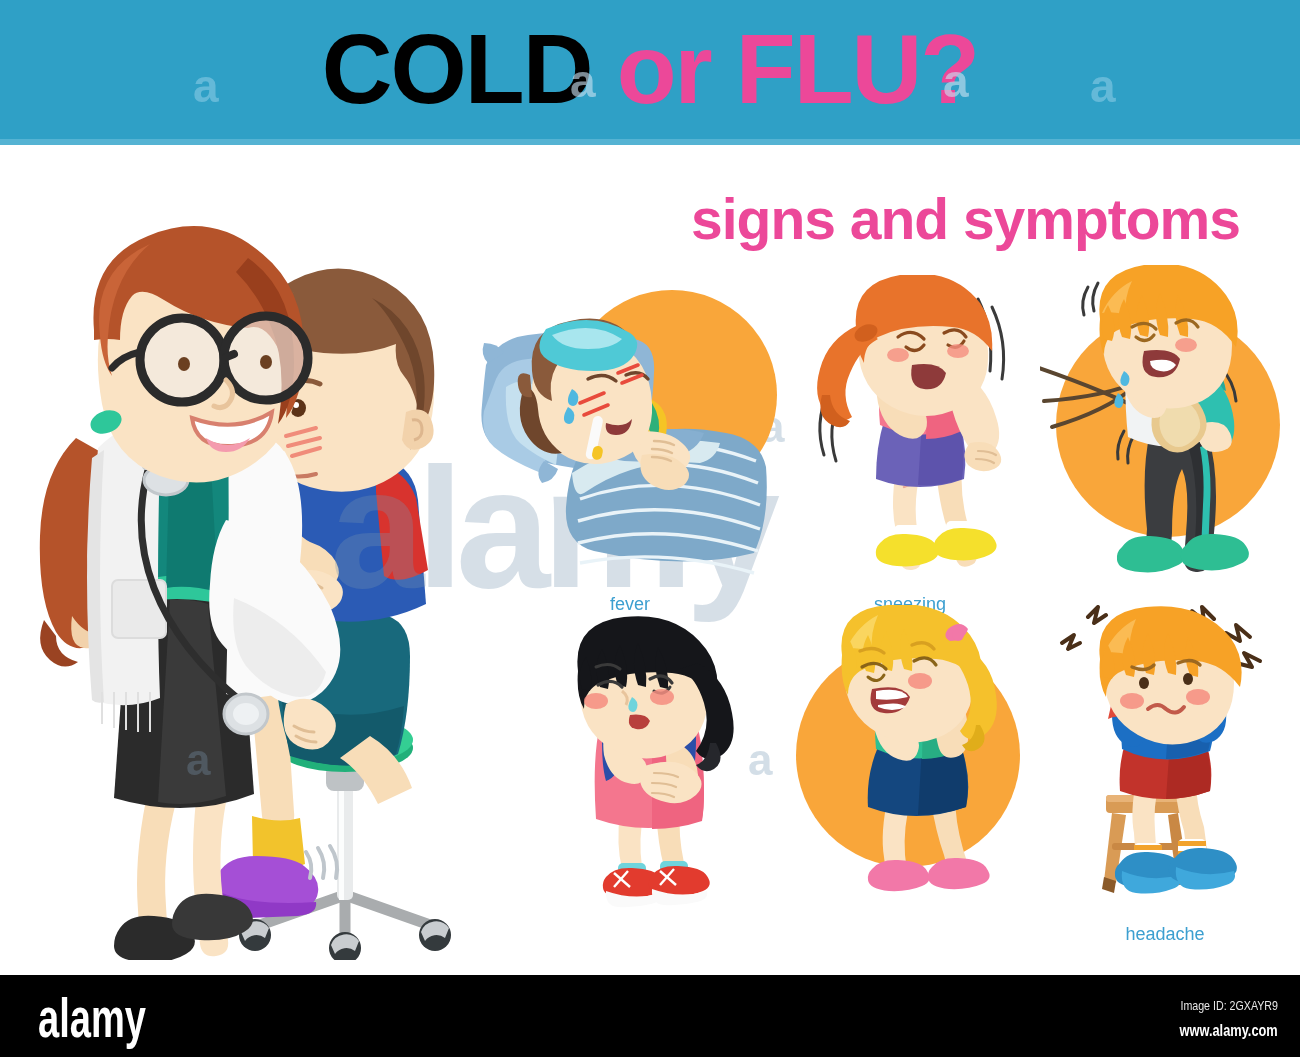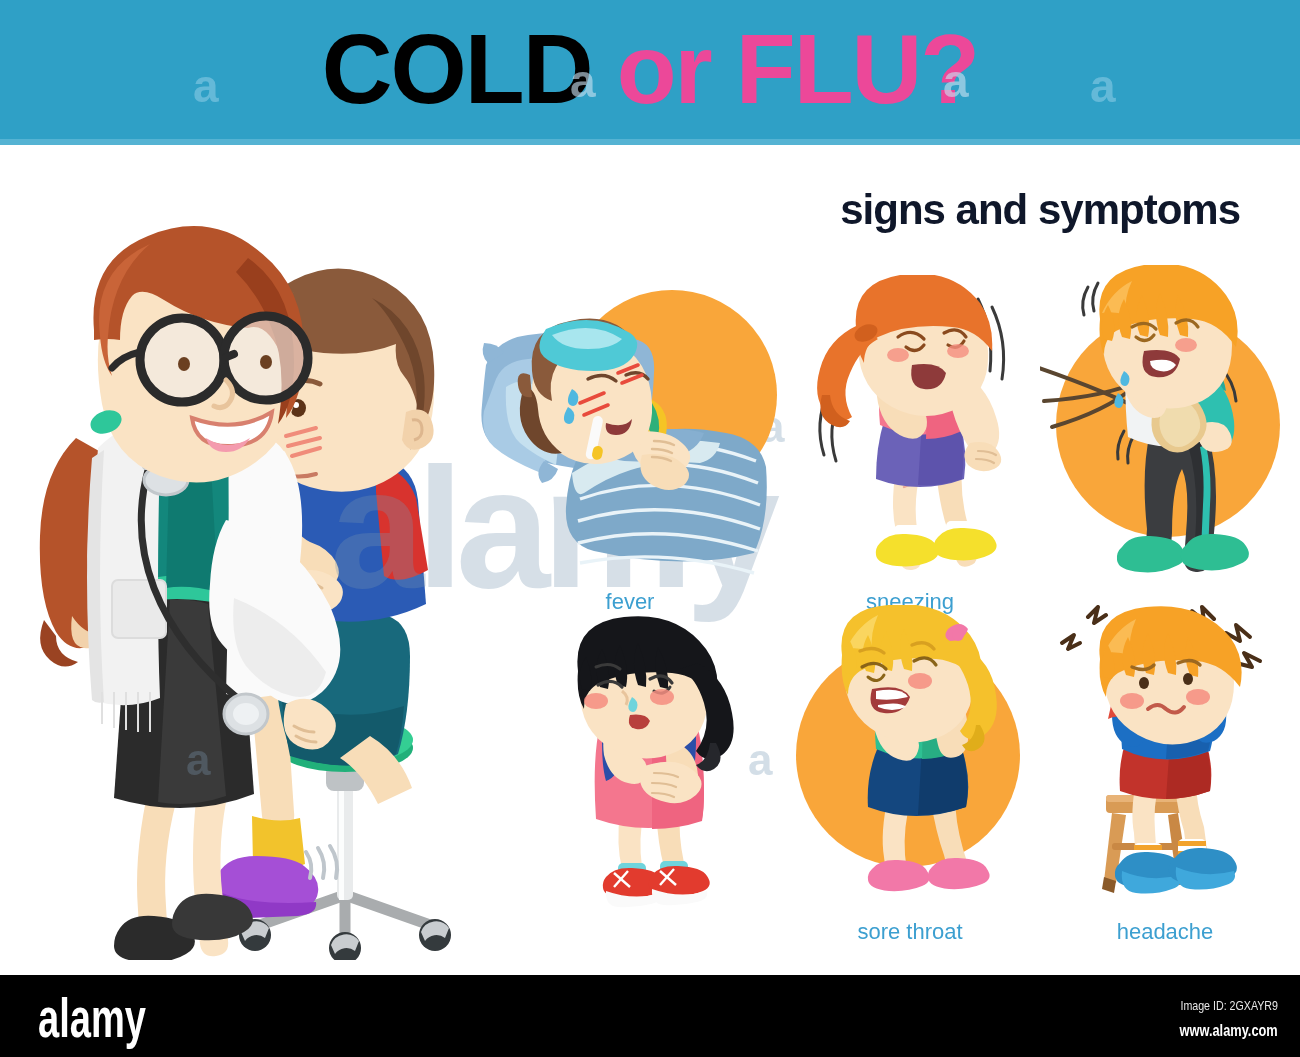--- a/index.html
+++ b/index.html
@@ -45,32 +45,32 @@
   .wm-a-body{
     position:absolute;font-weight:bold;color:rgba(130,160,185,0.35);
     font-size:44px;font-family:"Liberation Sans",sans-serif;
     user-select:none;pointer-events:none;
   }
 
   
   #section-heading{
     position:absolute;left:600px;top:186px;width:640px;
     text-align:right;
-    font-size:42px;font-weight:bold;color:#0f172a;
+    font-size:57px;font-weight:bold;color:#ec4899;
     letter-spacing:-1px;
     font-family:"Liberation Sans",sans-serif;
   }
 
   
   #grid{position:absolute;left:480px;top:265px;width:810px;height:690px;}
   .cell{position:absolute;}
   .cell-art{position:absolute;left:0;top:0;right:0;bottom:34px;}
   .cell-label{
     position:absolute;left:0;bottom:0;width:100%;
-    text-align:center;font-size:22px;color:#3C9FD0;font-weight:normal;
+    text-align:center;font-size:18px;color:#3C9FD0;font-weight:normal;
     font-family:"Liberation Sans",sans-serif;
   }
 
   
   #footer{
     position:absolute;left:0;top:975px;width:1300px;height:82px;background:#000000;
   }
   #alamy-logo{
     position:absolute;left:38px;top:990px;
     font-size:56px;font-weight:bold;color:#ffffff;
@@ -647,21 +647,20 @@
           <path d="M88 72 q10 8 16 -2" fill="none" stroke="#8A6418" stroke-width="3" stroke-linecap="round"></path>
           <path d="M134 56 q14 -8 22 4" fill="none" stroke="#8A6418" stroke-width="3.2" stroke-linecap="round"></path>
 
           <ellipse cx="140" cy="76" rx="12" ry="8" fill="#F58D80" opacity="0.85"></ellipse>
 
           <path d="M92 84 q30 -6 38 8 q-6 18 -26 16 q-18 -2 -12 -24 z" fill="#A33B3B"></path>
           <path d="M96 86 q26 -4 32 6 q-16 4 -32 2 z" fill="#FFFFFF"></path>
           <path d="M98 100 q22 -4 28 2 q-14 6 -28 0 z" fill="#FFFFFF"></path>
         </svg>
       </div>
-      <div class="cell-label">sore throat</div>
     </div>
 
     <div class="cell" style="left:560px;top:340px;width:250px;height:340px;">
       <div class="cell-art">
         <svg width="250" height="306" viewBox="0 0 250 306" xmlns="http://www.w3.org/2000/svg">
 
           <g stroke="#4A2F18" stroke-width="4" fill="none" stroke-linecap="round" stroke-linejoin="round">
             <path d="M22 38 l12 -8 l-6 14 l12 -6"></path>
             <path d="M48 12 l10 -10 l-4 16 l12 -8"></path>
             <path d="M152 6 l12 10 l-2 -14 l12 12"></path>

